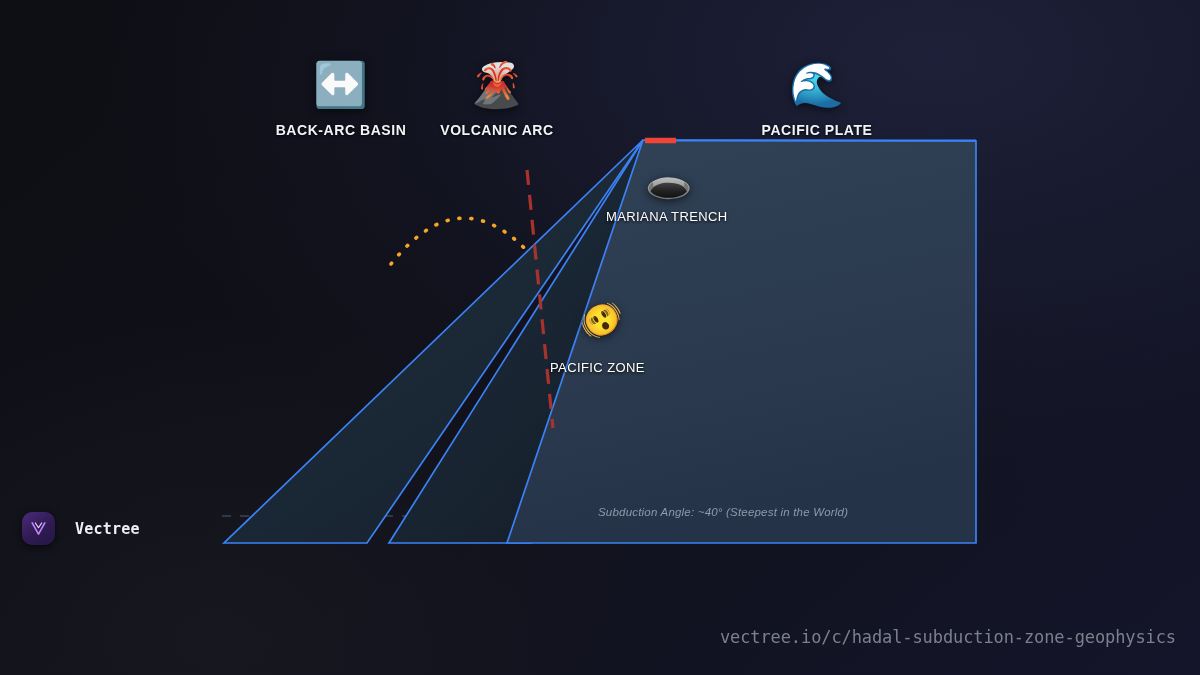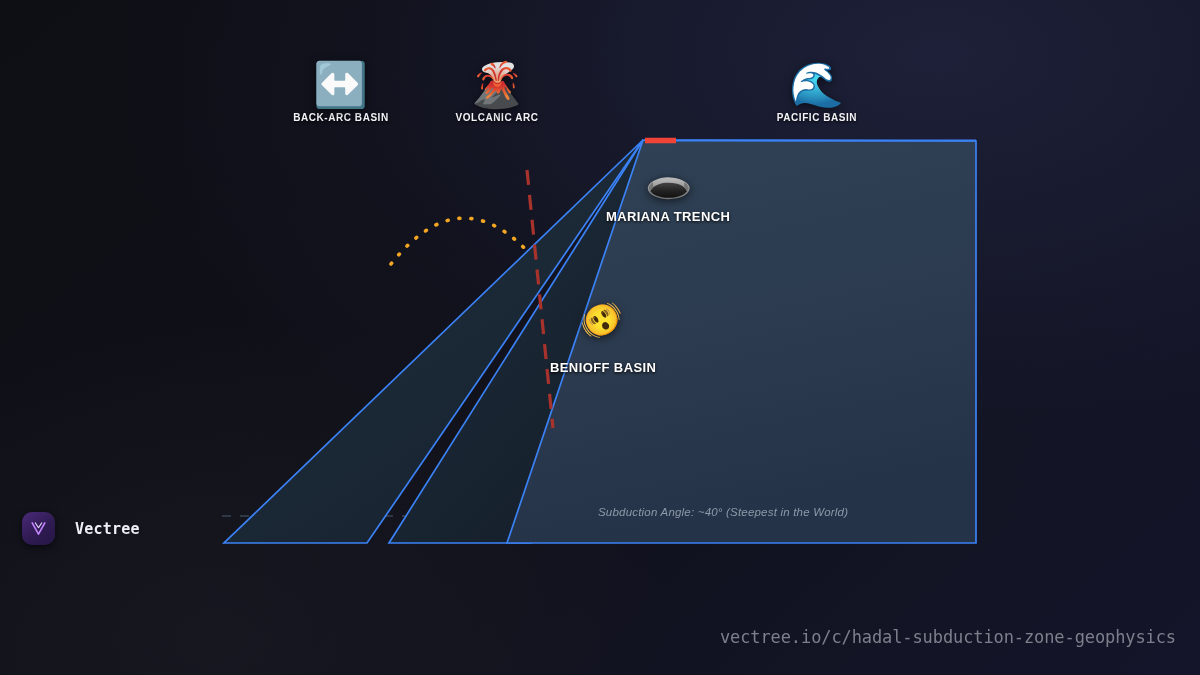--- a/index.html
+++ b/index.html
@@ -32,33 +32,34 @@
     user-select:none;
   }
   .feature .emoji {
     font-size:44px;
     line-height:50px;
     height:52px;
     display:block;
     filter:drop-shadow(0 2px 4px rgba(0,0,0,.55));
   }
   .feature .cap {
-    font-size:10px;
+    margin-top:10px;
+    font-size:14px;
     font-weight:bold;
     letter-spacing:.55px;
     color:#f2f4f8;
     text-shadow:0 1px 3px rgba(0,0,0,.9);
     white-space:nowrap;
   }
 
   
   .inline-label {
     position:absolute;
     font-size:13px;
-    font-weight:bold;
+    font-weight:normal;
     letter-spacing:.4px;
     color:#ffffff;
     text-shadow:0 1px 3px rgba(0,0,0,.95);
     white-space:nowrap;
     user-select:none;
   }
   .inline-emoji {
     position:absolute;
     font-size:34px;
     line-height:1;
@@ -168,28 +169,28 @@
     <span class="cap">BACK-ARC BASIN</span>
   </div>
 
   <div class="feature" style="left:407px; top:60px;">
     <span class="emoji">🌋</span>
     <span class="cap">VOLCANIC ARC</span>
   </div>
 
   <div class="feature" style="left:727px; top:60px;">
     <span class="emoji">🌊</span>
-    <span class="cap">PACIFIC BASIN</span>
+    <span class="cap">PACIFIC PLATE</span>
   </div>
 
   <span class="inline-emoji trench" style="left:645px; top:163px;">🕳️</span>
   <span class="inline-label" style="left:606px; top:209px;">MARIANA TRENCH</span>
 
   <span class="inline-emoji" style="left:580px; top:303px;">🫨</span>
-  <span class="inline-label" style="left:550px; top:360px;">BENIOFF BASIN</span>
+  <span class="inline-label" style="left:550px; top:360px;">PACIFIC ZONE</span>
 
   <div id="angle-note">Subduction Angle: ~40° (Steepest in the World)</div>
 
   <div id="brand">
     <span id="brand-mark">
       <svg width="19" height="19" viewBox="0 0 24 24" aria-hidden="true">
         <path d="M4 5 L12 19 L20 5" fill="none" stroke="#c084fc" stroke-width="2.1" stroke-linecap="round" stroke-linejoin="round"></path>
         <path d="M8 5 L12 11 L16 5" fill="none" stroke="#e9d5ff" stroke-width="1.5" stroke-linecap="round" stroke-linejoin="round"></path>
       </svg>
     </span>

